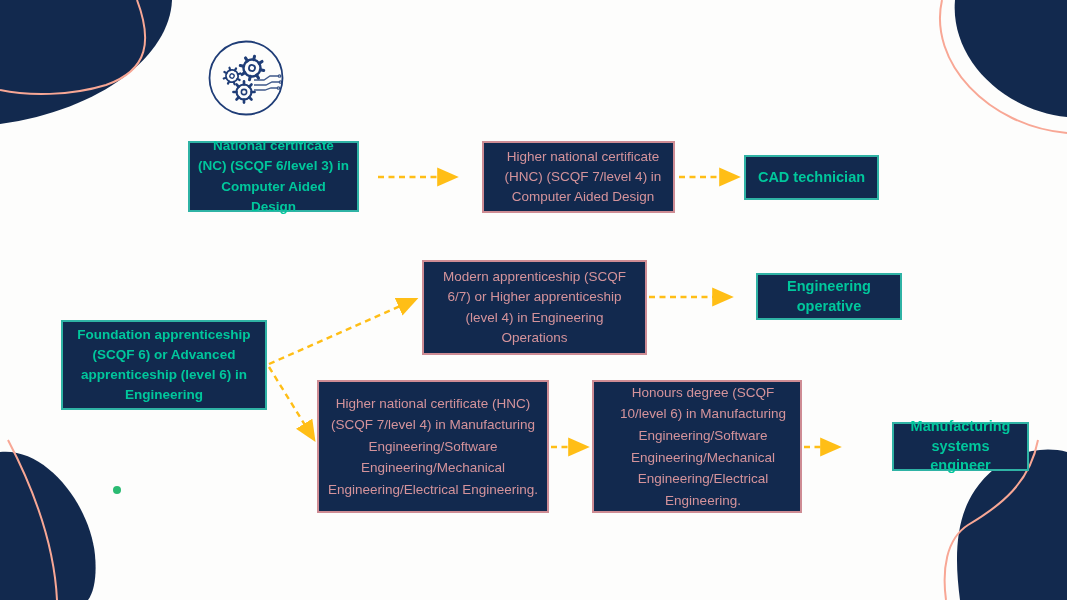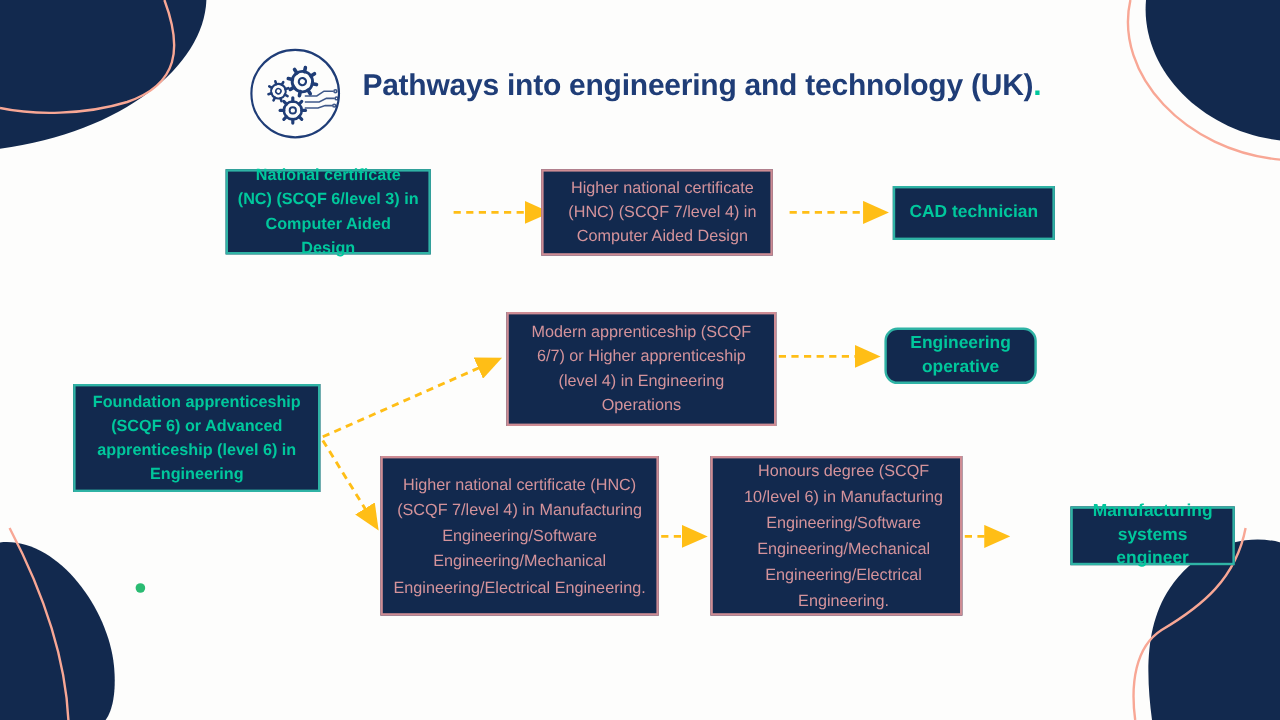--- a/index.html
+++ b/index.html
@@ -21,24 +21,24 @@
   .header-title .dot{color:var(--teal_text);}
   .icon-wrap{position:absolute;left:206px;top:38px;width:80px;height:80px;}
 
   .node{position:absolute;background:var(--navy);display:flex;align-items:center;justify-content:center;
     text-align:center;box-sizing:border-box;padding:4px 8px;line-height:1.5;}
   .node.teal{border:2px solid var(--teal_border);color:var(--teal_text);font-weight:700;font-size:13.5px;}
   .node.pink{border:2px solid var(--pink_border);color:var(--pink_text);font-weight:400;font-size:13.5px;}
   .node.role{font-size:14.5px;line-height:1.35;}
 
   #node-nc-cad{left:188px;top:141px;width:171px;height:71px;}
-  #node-hnc-cad{left:451px;top:141px;width:193px;height:72px;padding-left:17px;}
+  #node-hnc-cad{left:482px;top:141px;width:193px;height:72px;padding-left:17px;}
   #node-cad-technician{left:744px;top:155px;width:135px;height:45px;}
   #node-modern-apprenticeship{left:422px;top:250px;width:225px;height:95px;margin-top:10px;}
-  #node-engineering-operative{left:737px;top:273px;width:127px;height:47px;border-radius:11px;}
+  #node-engineering-operative{left:756px;top:273px;width:146px;height:47px;}
   #node-foundation-apprenticeship{left:61px;top:320px;width:206px;height:90px;}
   #node-hnc-manufacturing{left:317px;top:380px;width:232px;height:133px;line-height:1.6;}
   #node-honours-degree{left:592px;top:380px;width:210px;height:133px;line-height:1.6;padding-left:20px;}
   #node-manufacturing-systems-engineer{left:844px;top:422px;width:137px;height:49px;margin-left:48px;}
 
   .logo{position:absolute;left:99px;top:486px;width:120px;height:46px;}
   .logo-text{font-size:31px;font-weight:800;letter-spacing:-1px;color:var(--logo_ink);
     position:absolute;left:0;top:2px;}
   .logo-dot{position:absolute;left:14px;top:0px;width:8px;height:8px;border-radius:50%;
     background:var(--logo_green);}
@@ -85,21 +85,20 @@
         <polyline points="48,42 58,42 64,38 72,38"></polyline>
         <polyline points="48,47 60,47 66,44 73,44"></polyline>
         <polyline points="48,52 59,52 65,50 71,50"></polyline>
         <circle cx="73.5" cy="38" r="1.2"></circle>
           <circle cx="74.5" cy="44" r="1.2"></circle>
           <circle cx="72.5" cy="50" r="1.2"></circle>
       </g>
     </svg>
   </div>
 
-  <div class="header-title"><span>Pathways into engineering and technology (UK)</span><span class="dot">.</span></div>
 
   <svg id="edge-svg" viewBox="0 0 1067 600">
     <defs>
       <marker id="arrowhead" markerWidth="9" markerHeight="8" refX="7" refY="4" orient="auto">
         <path d="M0,0 L9,4 L0,8 Z" fill="#FFBE16"></path>
       </marker>
     </defs>
     <line class="edge" x1="378" y1="177" x2="454" y2="177" marker-end="url(#arrowhead)"></line>
     <line class="edge" x1="658" y1="177" x2="736" y2="177" marker-end="url(#arrowhead)"></line>
     <line class="edge" x1="649" y1="297" x2="729" y2="297" marker-end="url(#arrowhead)"></line>

